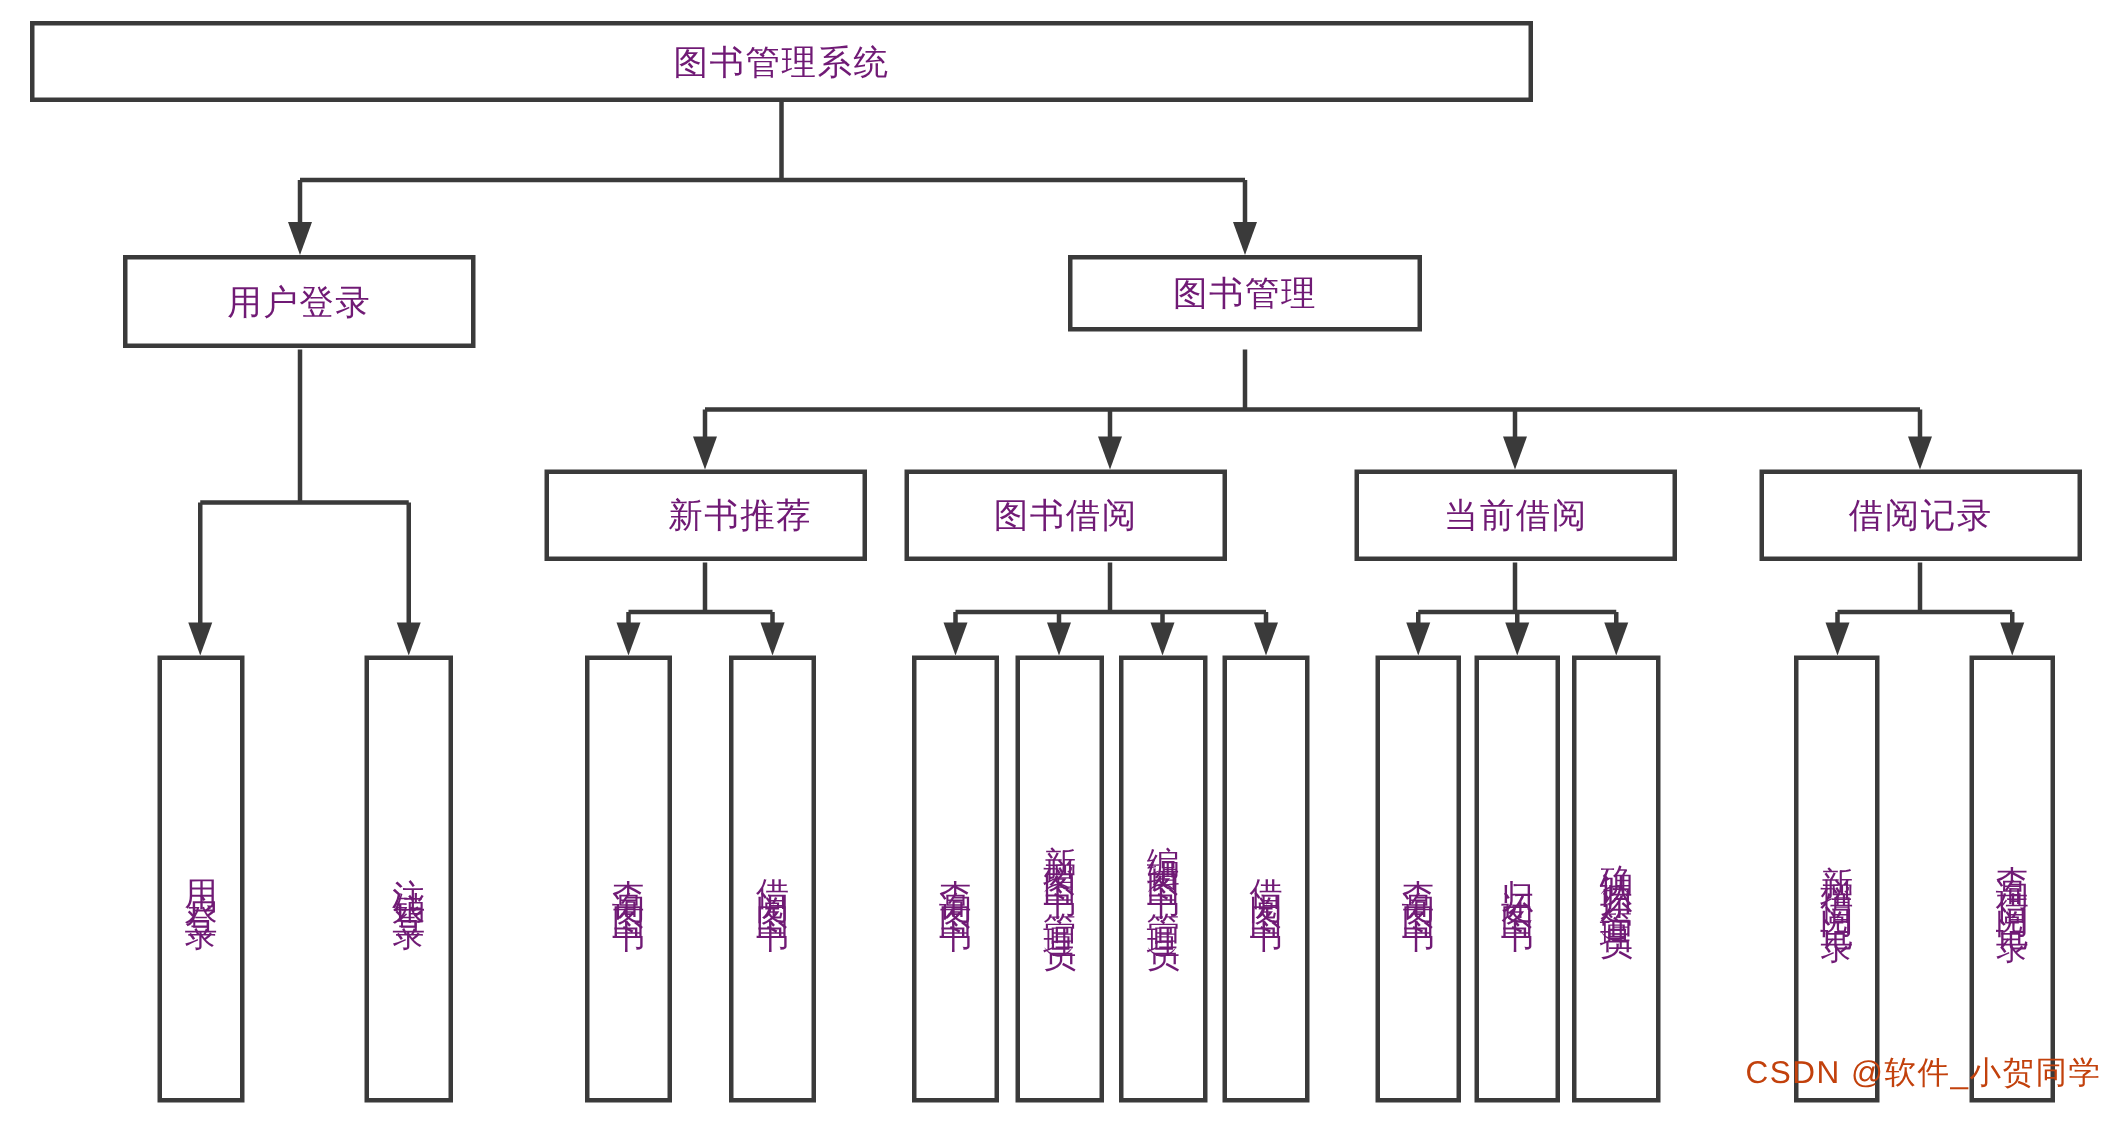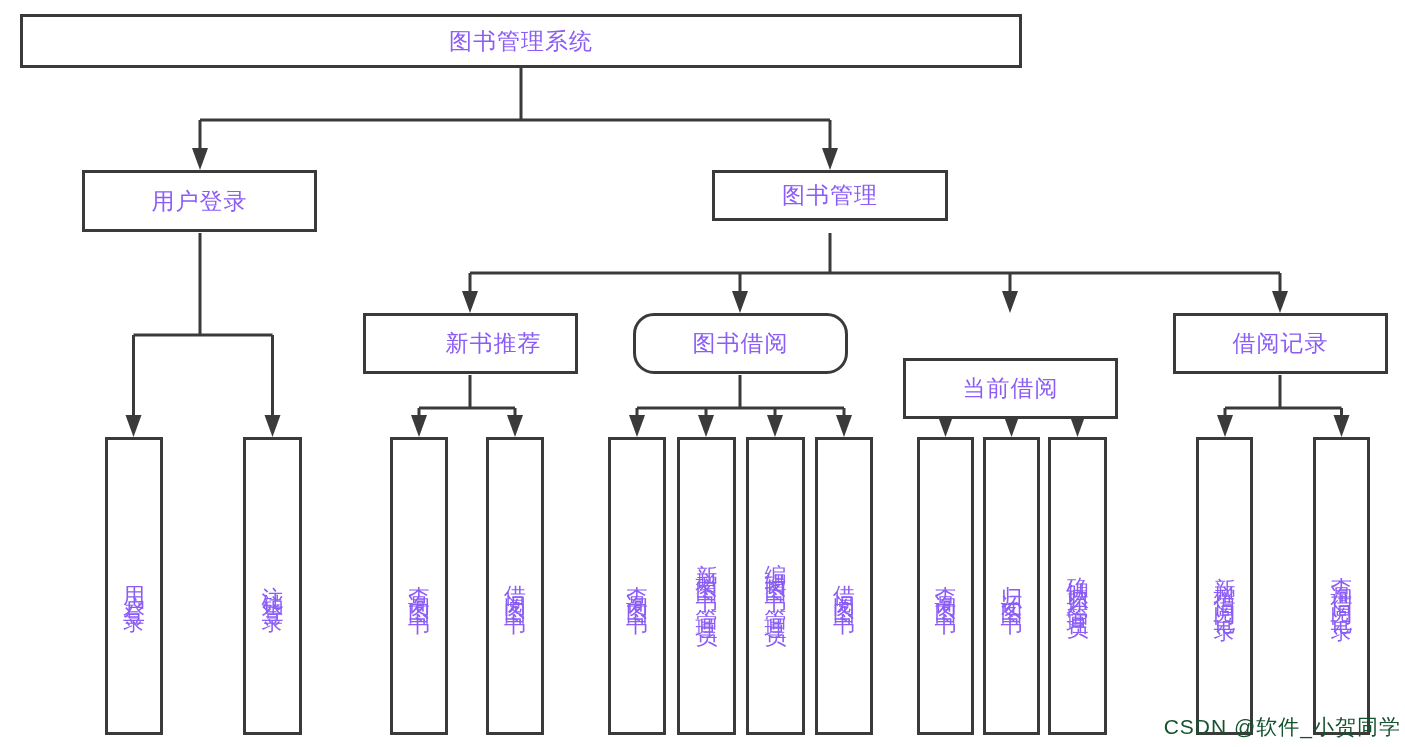--- a/index.html
+++ b/index.html
@@ -22,42 +22,42 @@
     z-index: 0;
   }
   .node {
     position: absolute;
     box-sizing: border-box;
     background: #ffffff;
     border: 3px solid #3a3a3a;
     display: flex;
     align-items: center;
     justify-content: center;
-    color: #8b5cf6;
+    color: #701a75;
     z-index: 1;
   }
   .node .label {
     font-size: 23px;
     letter-spacing: 1px;
     white-space: nowrap;
   }
   .leaf .label {
     writing-mode: vertical-rl;
     text-orientation: mixed;
     font-size: 22px;
     letter-spacing: 9px;
     line-height: 1;
     white-space: nowrap;
   }
   .watermark {
     position: absolute;
     right: 4px;
-    bottom: 6px;
+    bottom: 18px;
     font-size: 21px;
-    color: #14532d;
+    color: #c2410c;
     letter-spacing: 1px;
     z-index: 2;
     white-space: nowrap;
   }
 </style>
 </head>
 <body>
 
 <div class="canvas">
 
@@ -134,24 +134,24 @@
   <div class="node" style="left:82px; top:170px; width:235px; height:62px;">
     <span class="label">用户登录</span>
   </div>
   <div class="node" style="left:712px; top:170px; width:236px; height:51px;">
     <span class="label">图书管理</span>
   </div>
 
   <div class="node" style="left:363px; top:313px; width:215px; height:61px;padding-left:46px;">
     <span class="label">新书推荐</span>
   </div>
-  <div class="node" style="left:633px; top:313px; width:215px; height:61px;border-radius:21px;">
+  <div class="node" style="left:603px; top:313px; width:215px; height:61px;">
     <span class="label">图书借阅</span>
   </div>
-  <div class="node" style="left:903px; top:313px; width:215px; height:61px;margin-top:45px;">
+  <div class="node" style="left:903px; top:313px; width:215px; height:61px;">
     <span class="label">当前借阅</span>
   </div>
   <div class="node" style="left:1173px; top:313px; width:215px; height:61px;">
     <span class="label">借阅记录</span>
   </div>
 
   <div class="node leaf" style="left:105px; top:437px; width:58px; height:298px;">
     <span class="label">用户登录</span>
   </div>
   <div class="node leaf" style="left:243px; top:437px; width:59px; height:298px;">

